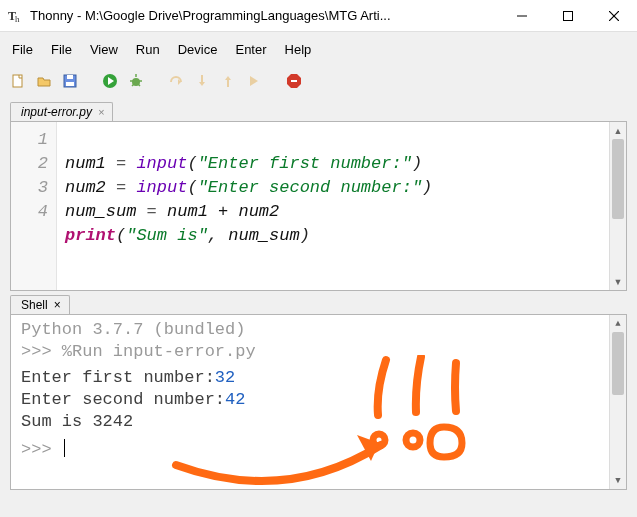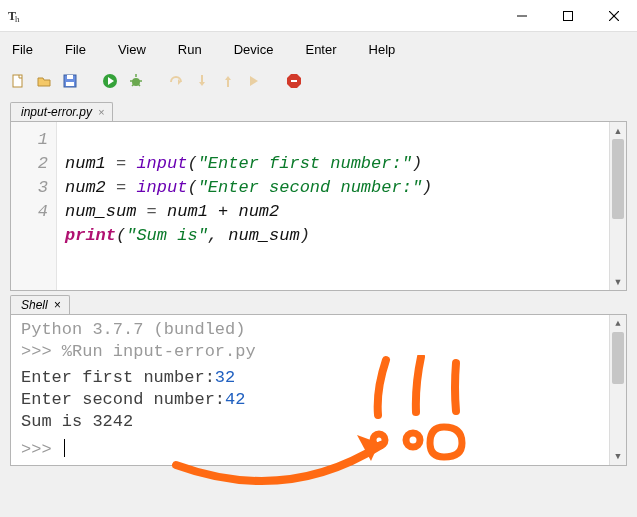--- a/index.html
+++ b/index.html
@@ -26,21 +26,21 @@
   .titlebar .spacer { flex: 1; }
   .winbtn { width:46px; height:32px; display:flex; align-items:center; justify-content:center; }
   .winbtn svg { width:10px; height:10px; }
   
   .menubar {
     height: 24px;
     background: #f0f0f0;
     display: flex;
     align-items: center;
     padding: 17px 4px;
-    gap: 16px;
+    gap: 2px;
   }
   .menubar .menu-item { padding: 2px 8px; font-size: 13px; color:#000; }
   
   .toolbar {
     height: 30px;
     background: #f0f0f0;
     display:flex;
     align-items:center;
     padding: 0 8px;
     gap: 6px;
@@ -105,26 +105,25 @@
   
   .shell-wrap { margin: 4px 10px 10px 10px; }
   .shell-tab {
     background:#f0f0f0;
     border:1px solid #b5b5b5;
     border-bottom:none;
     padding: 2px 8px 2px 10px;
     font-size:12px;
     display:inline-flex; align-items:center; gap:6px;
     border-radius: 2px 2px 0 0;
-    font-style: italic;
   }
   .shell {
     border:1px solid #b5b5b5;
     background:#fff;
-    height: 152px;
+    height: 176px;
     position:relative;
     padding: 4px 6px 4px 10px;
     font-family: Consolas, "Courier New", monospace;
     font-size: 17px;
     line-height: 22px;
     color:#444;
   }
   .shell .faded { color:#9a9a9a; }
   .shell .inprompt { color:#404040; }
   .shell .inval { color:#2060c0; }
@@ -135,20 +134,21 @@
 </head>
 <body>
 
 <div class="titlebar">
   <span class="app-icon">
     <svg viewBox="0 0 16 16">
         <text x="0" y="12" font-size="12" font-family="serif" font-weight="bold" fill="#333">T</text>
         <text x="7" y="14" font-size="9" font-family="serif" fill="#333">h</text>
       </svg>
   </span>
+  <span class="title-text">Thonny  -  M:\Google Drive\ProgrammingLanguages\MTG Arti...</span>
   <span class="spacer"></span>
   <div class="winbtn">
     <svg viewBox="0 0 10 10">
         <line x1="0" y1="5" x2="10" y2="5" stroke="#000" stroke-width="1"></line>
       </svg>
   </div>
   <div class="winbtn">
     <svg viewBox="0 0 10 10">
         <rect x="0.5" y="0.5" width="9" height="9" fill="none" stroke="#000" stroke-width="1"></rect>
       </svg>

